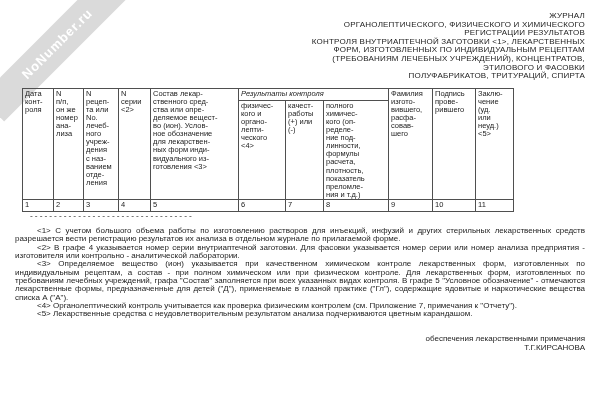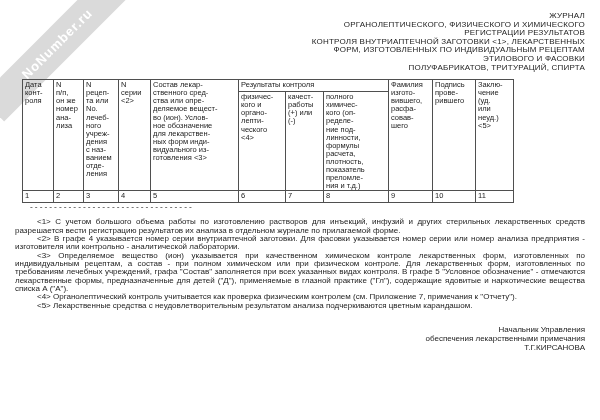--- a/index.html
+++ b/index.html
@@ -90,20 +90,21 @@
 <div class="watermark">NoNumber.ru</div>
 
 <div class="doc">
 
   <div class="title">
     <div>ЖУРНАЛ</div>
     <div>ОРГАНОЛЕПТИЧЕСКОГО, ФИЗИЧЕСКОГО И ХИМИЧЕСКОГО</div>
     <div>РЕГИСТРАЦИИ РЕЗУЛЬТАТОВ</div>
     <div>КОНТРОЛЯ ВНУТРИАПТЕЧНОЙ ЗАГОТОВКИ &lt;1&gt;, ЛЕКАРСТВЕННЫХ</div>
     <div>ФОРМ, ИЗГОТОВЛЕННЫХ ПО ИНДИВИДУАЛЬНЫМ РЕЦЕПТАМ</div>
+    <div>(ТРЕБОВАНИЯМ ЛЕЧЕБНЫХ УЧРЕЖДЕНИЙ), КОНЦЕНТРАТОВ,</div>
     <div>ЭТИЛОВОГО И ФАСОВКИ</div>
     <div>ПОЛУФАБРИКАТОВ, ТРИТУРАЦИЙ, СПИРТА</div>
   </div>
 
   <table class="reg">
     <colgroup>
       <col style="width:31px">
         <col style="width:30px">
         <col style="width:35px">
       <col style="width:32px">
@@ -144,21 +145,21 @@
       <td rowspan="2">Состав лекар-
 ственного сред-
 ства или опре-
 деляемое вещест-
 во (ион). Услов-
 ное обозначение
 для лекарствен-
 ных форм инди-
 видуального из-
 готовления &lt;3&gt;</td>
-      <td colspan="3" style="height:12px;">Результаты контроля</td>
+      <td colspan="3" style="height:12px;font-style:italic;">Результаты контроля</td>
       <td rowspan="2">Фамилия
 изгото-
 вившего,
 расфа-
 совав-
 шего</td>
       <td rowspan="2">Подпись
 прове-
 рившего</td>
       <td rowspan="2">Заклю-
@@ -212,18 +213,17 @@
 
   <div class="footnotes">
     <p>&lt;1&gt; С учетом большого объема работы по изготовлению растворов для инъекций, инфузий и других стерильных лекарственных средств разрешается вести регистрацию результатов их анализа в отдельном журнале по прилагаемой форме.</p>
     <p>&lt;2&gt; В графе 4 указывается номер серии внутриаптечной заготовки. Для фасовки указывается номер серии или номер анализа предприятия - изготовителя или контрольно - аналитической лаборатории.</p>
     <p>&lt;3&gt; Определяемое вещество (ион) указывается при качественном химическом контроле лекарственных форм, изготовленных по индивидуальным рецептам, а состав - при полном химическом или при физическом контроле. Для лекарственных форм, изготовленных по требованиям лечебных учреждений, графа "Состав" заполняется при всех указанных видах контроля. В графе 5 "Условное обозначение" - отмечаются лекарственные формы, предназначенные для детей ("Д"), применяемые в глазной практике ("Гл"), содержащие ядовитые и наркотические вещества списка А ("А").</p>
     <p>&lt;4&gt; Органолептический контроль учитывается как проверка физическим контролем (см. Приложение 7, примечания к "Отчету").</p>
     <p>&lt;5&gt; Лекарственные средства с неудовлетворительным результатом анализа подчеркиваются цветным карандашом.</p>
   </div>
 
   <div class="signature">
-    <div>Начальник Управления</div>
     <div>обеспечения лекарственными примечания</div>
     <div>Т.Г.КИРСАНОВА</div>
   </div>
 
 </div>
 
 </body></html>

